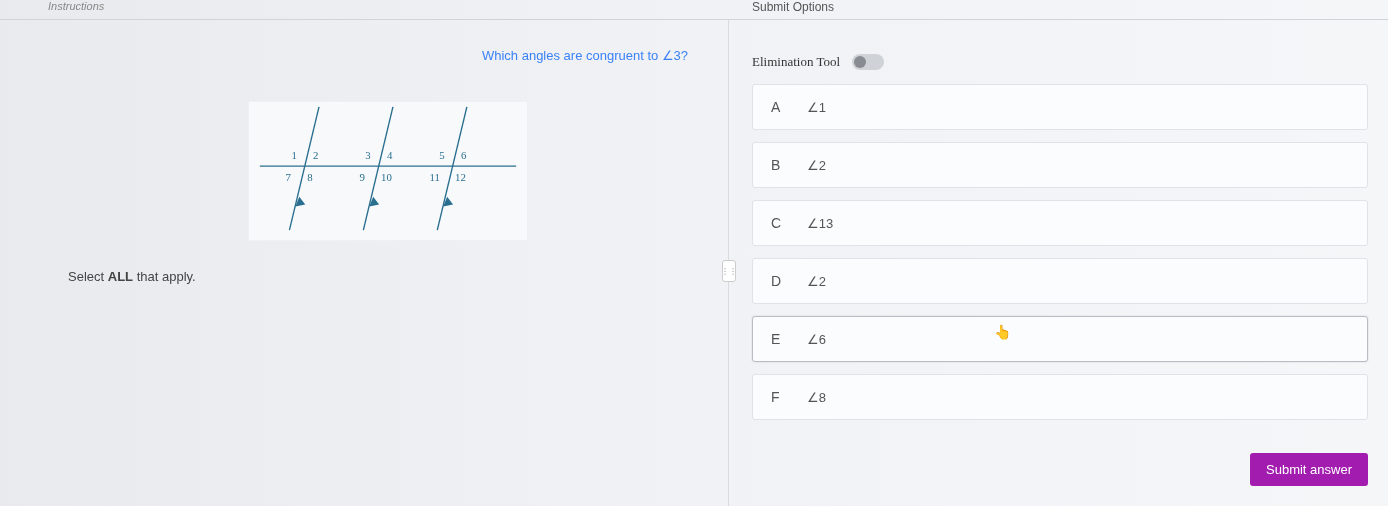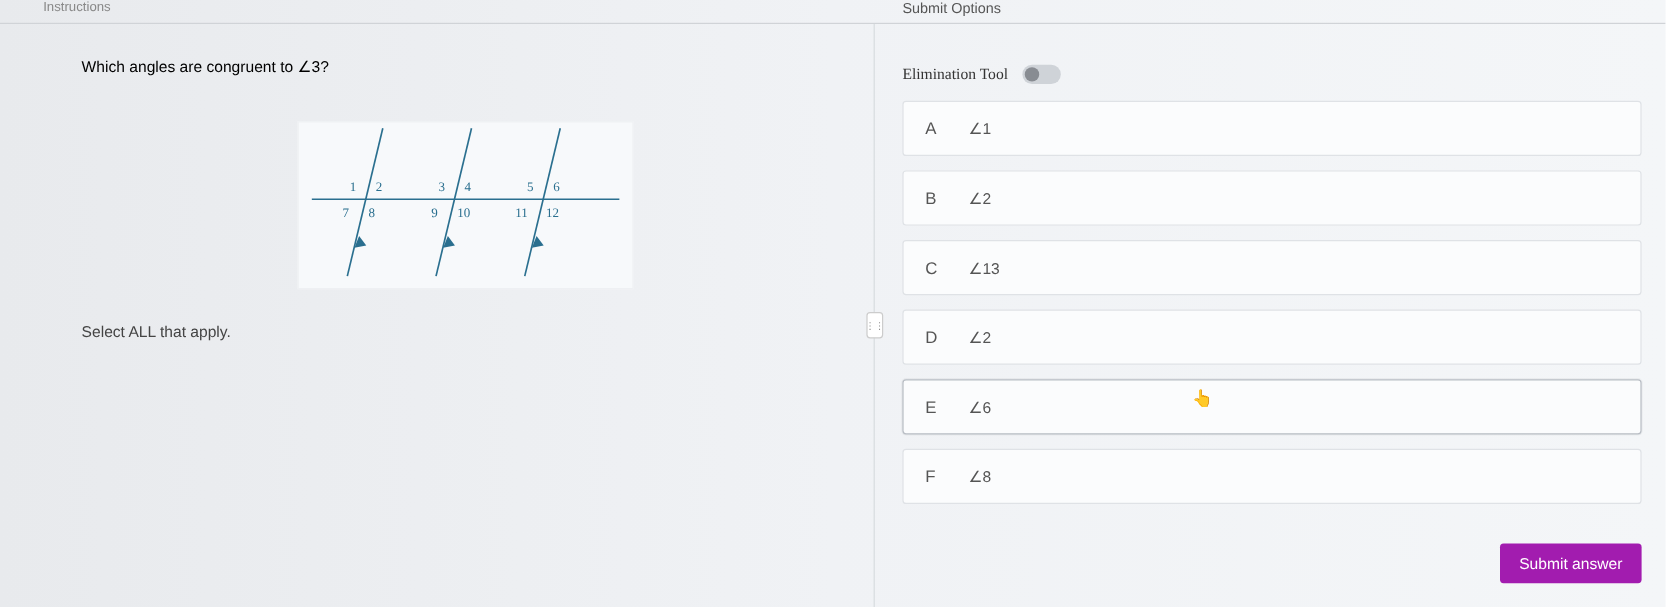--- a/index.html
+++ b/index.html
@@ -12,25 +12,26 @@
     position: relative;
     color: #333;
   }
   .top-tabs {
     display: flex;
     height: 20px;
     border-bottom: 1px solid #d0d3d7;
   }
   .tab-left {
     width: 728px;
-    padding-left: 36px;
+    padding-left: 48px;
     font-size: 11px;
     color: #888;
     display: flex;
     align-items: flex-start;
+    font-style: italic;
   }
   .tab-right {
     flex: 1;
     padding-left: 24px;
     font-size: 12px;
     color: #555;
     display: flex;
     align-items: flex-start;
   }
   .main {
@@ -62,38 +63,39 @@
     display: flex;
     align-items: center;
     justify-content: center;
     font-size: 8px;
     color: #888;
     z-index: 5;
     cursor: col-resize;
   }
   .question-text {
     font-size: 13px;
-    color: #000000;
+    color: #3b82f6;
+    text-align: right;
   }
   .angle { font-style: normal; }
   .figure-wrap {
     margin: 38px 0 0 180px;
     width: 280px;
     height: 140px;
     background: #f7f9fb;
     border: 1px solid #eef0f3;
     position: relative;
   }
   .figure-svg { width: 100%; height: 100%; }
   .select-all {
     margin-top: 28px;
     font-size: 13px;
     color: #444;
   }
-  .select-all b { font-weight: 400; }
+  .select-all b { font-weight: 700; }
 
   .right-panel {
     flex: 1;
     padding: 34px 20px 20px 24px;
     display: flex;
     flex-direction: column;
   }
   .elim-row {
     display: flex;
     align-items: center;

